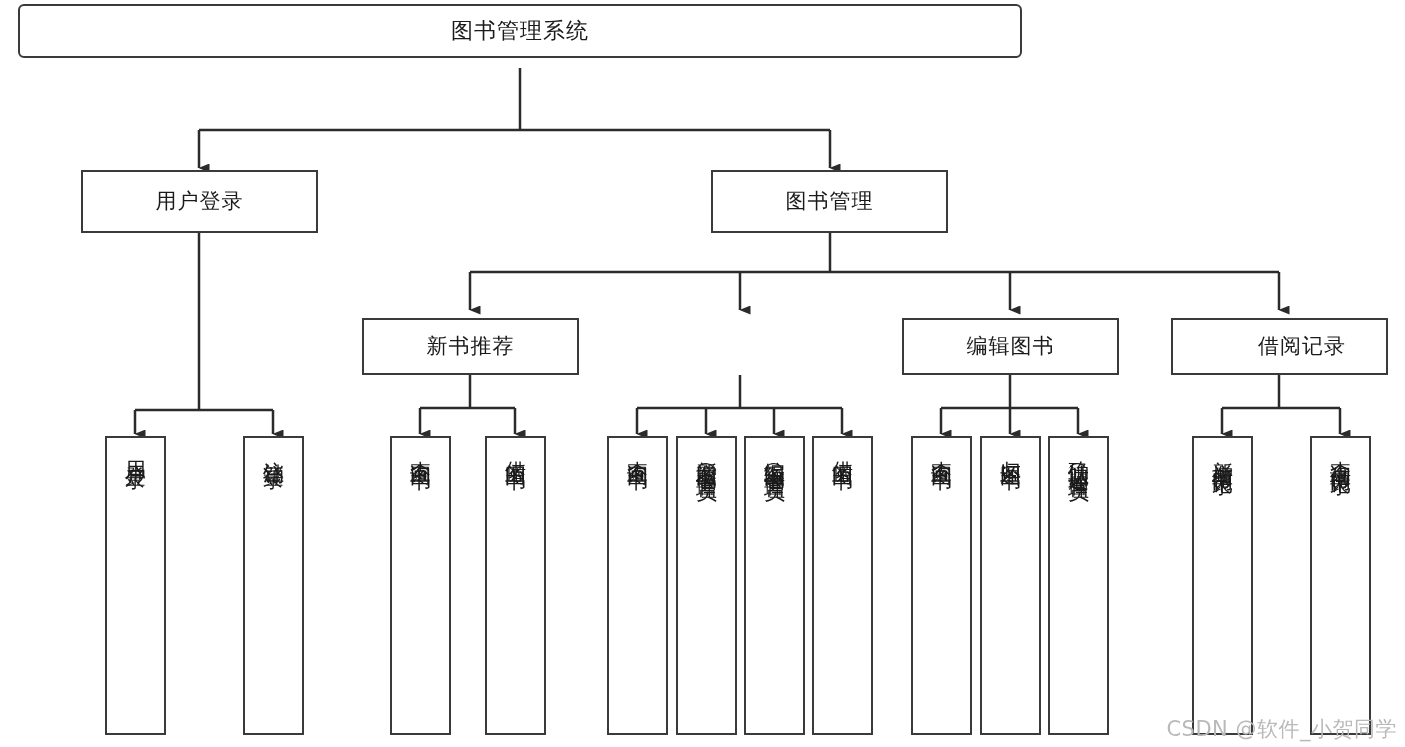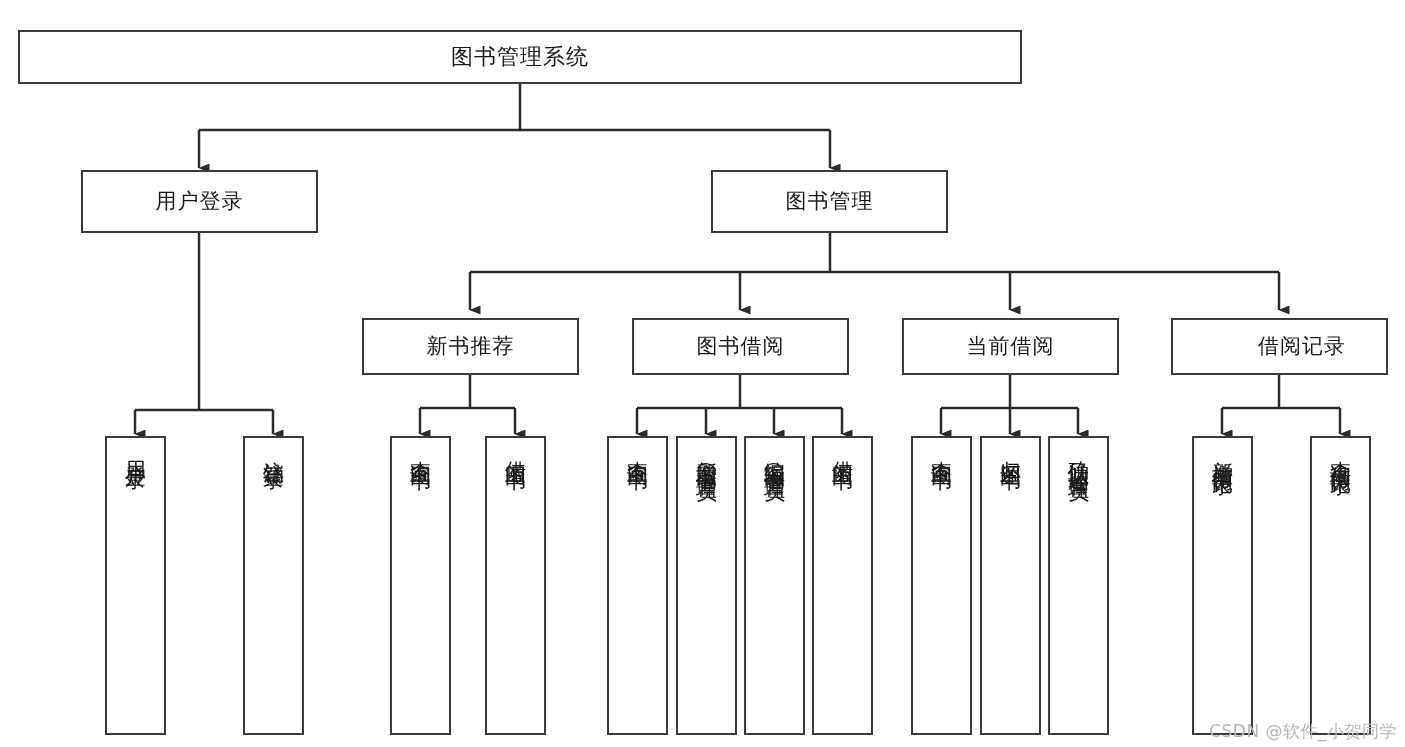--- a/index.html
+++ b/index.html
@@ -66,21 +66,21 @@
     height: auto;
     max-height: 288px;
   }
   .node.vert.tall .node-label {
     max-height: 286px;
   }
   .watermark {
     position: absolute;
     right: 8px;
     bottom: 4px;
-    font-size: 17px;
+    font-size: 21px;
     color: #b9b9b9;
     white-space: nowrap;
     letter-spacing: 0.5px;
   }
 </style>
 </head>
 <body>
 
 <div id="diagram-root">
 
@@ -131,39 +131,36 @@
       <path d="M1078,408 L1078,434" marker-end="url(#arrowhead)"></path>
 
       <path d="M1279,375 L1279,408"></path>
       <path d="M1222,408 L1340,408"></path>
       <path d="M1222,408 L1222,434" marker-end="url(#arrowhead)"></path>
       <path d="M1340,408 L1340,434" marker-end="url(#arrowhead)"></path>
 
     </g>
   </svg>
 
-  <div class="node horiz root" style="left:18px; top:30px; width:1004px; height:54px;">
+  <div class="node horiz root" style="left:18px; top:4px; width:1004px; height:54px;border-radius:6px;">
     <span class="node-label">图书管理系统</span>
   </div>
 
   <div class="node horiz" style="left:81px; top:170px; width:237px; height:63px;">
     <span class="node-label">用户登录</span>
   </div>
   <div class="node horiz" style="left:362px; top:318px; width:217px; height:57px;">
     <span class="node-label">新书推荐</span>
   </div>
 
   <div class="node horiz" style="left:711px; top:170px; width:237px; height:63px;">
     <span class="node-label">图书管理</span>
   </div>
-  <div class="node horiz" style="left:632px; top:318px; width:217px; height:57px;">
-    <span class="node-label">图书借阅</span>
-  </div>
   <div class="node horiz" style="left:902px; top:318px; width:217px; height:57px;">
-    <span class="node-label">当前借阅</span>
+    <span class="node-label">编辑图书</span>
   </div>
   <div class="node horiz" style="left:1171px; top:318px; width:217px; height:57px;padding-left:45px;">
     <span class="node-label">借阅记录</span>
   </div>
 
   <div class="node vert" style="left:105px; top:436px; width:61px; height:299px;">
     <span class="node-label">用户登录</span>
   </div>
   <div class="node vert" style="left:243px; top:436px; width:61px; height:299px;">
     <span class="node-label">注销登录</span>

